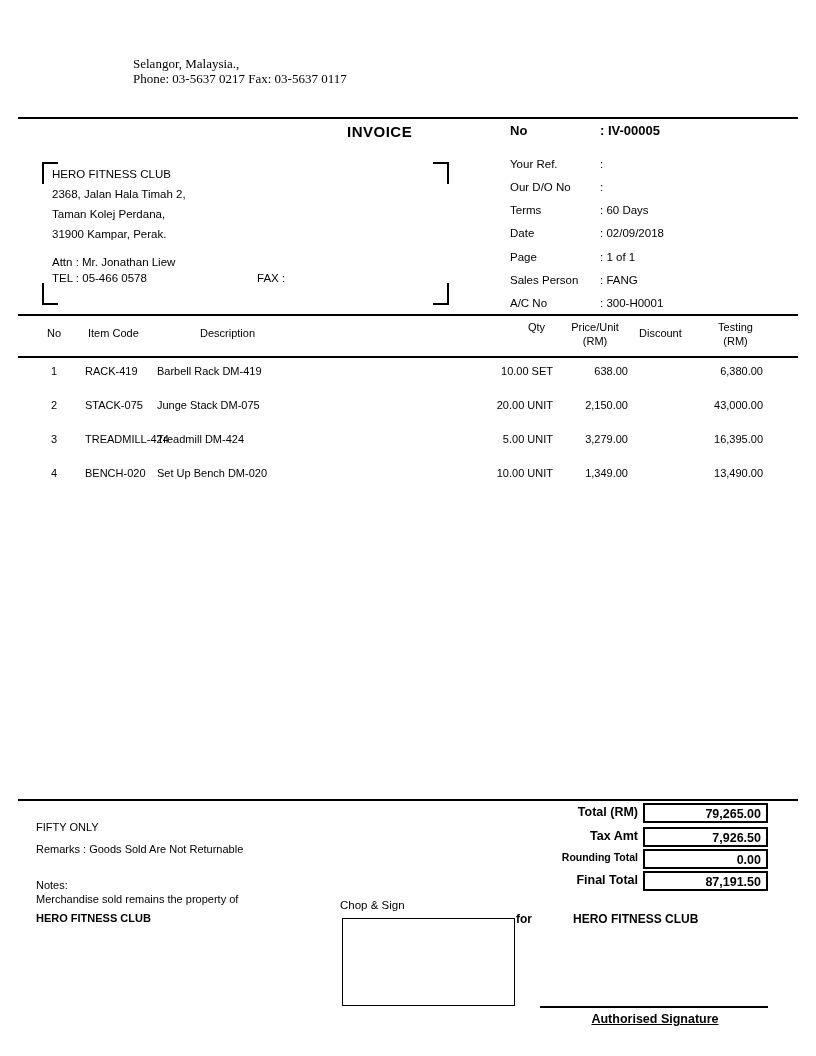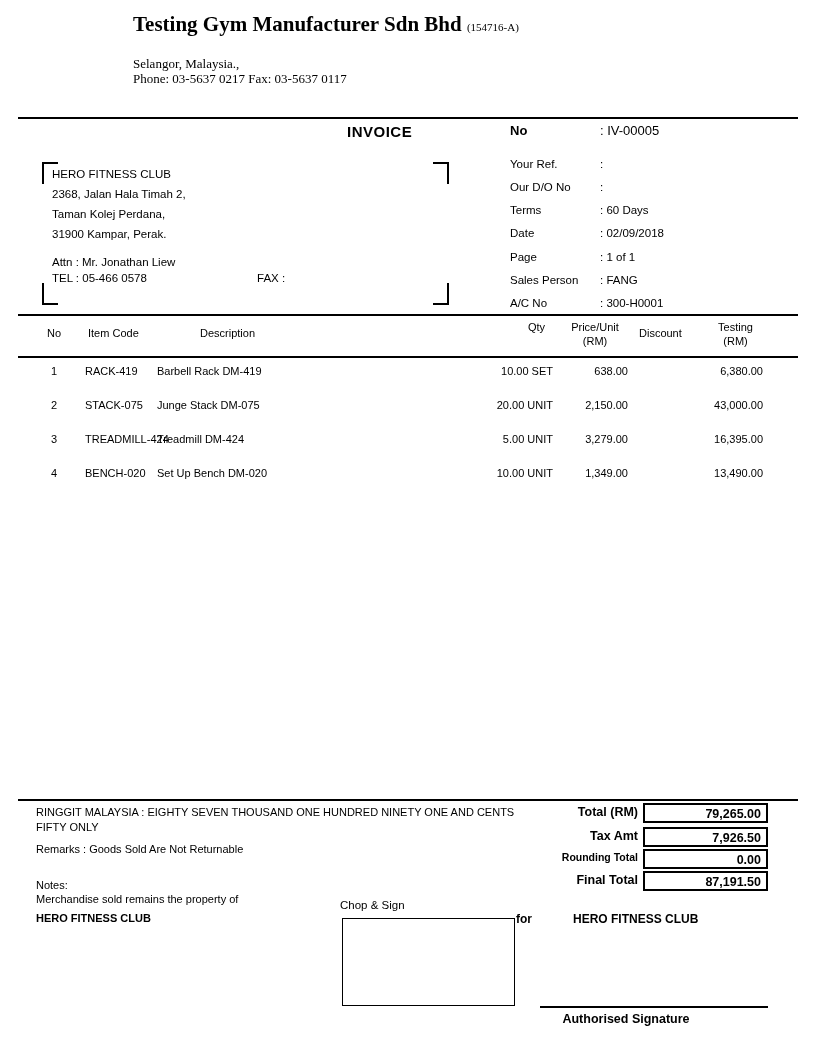--- a/index.html
+++ b/index.html
@@ -17,21 +17,21 @@
   .co-tax    { left:133px; top:86px;  font-family:"Liberation Serif", serif; font-size:13px; font-weight:bold; }
 
   .hr { position:absolute; background:#000; }
   .hr-top    { left:18px; top:117px; width:780px; height:2px; }
   .hr-tblhd1 { left:18px; top:314px; width:780px; height:2px; }
   .hr-tblhd2 { left:18px; top:356px; width:780px; height:2px; }
   .hr-bottom { left:18px; top:799px; width:780px; height:2px; }
 
   .doc-title { left:347px; top:123px; font-size:15px; font-weight:bold; letter-spacing:0.5px; }
   .no-label  { left:510px; top:123px; font-size:13px; font-weight:bold; }
-  .no-value  { left:600px; top:123px; font-size:13px; font-weight:normal; }
+  .no-value  { left:600px; top:123px; font-size:13px; font-weight:bold; }
 
   .info-label { left:510px; font-size:11.5px; white-space:nowrap; }
   .info-value { left:600px; font-size:11.5px; white-space:nowrap; }
 
   
   .mark { position:absolute; width:16px; height:22px; }
   .mark-tl { left:42px;  top:162px; border-left:2px solid #000;  border-top:2px solid #000; }
   .mark-tr { left:433px; top:162px; border-right:2px solid #000; border-top:2px solid #000; }
   .mark-bl { left:42px;  top:283px; border-left:2px solid #000;  border-bottom:2px solid #000; }
   .mark-br { left:433px; top:283px; border-right:2px solid #000; border-bottom:2px solid #000; }
@@ -72,31 +72,27 @@
   .tl-0 { top:805px; } .tl-1 { top:829px; } .tl-2 { top:851px; font-size:10.5px; } .tl-3 { top:873px; }
   .tot-box { position:absolute; left:643px; width:125px; height:20px; border:2px solid #000;
              font-size:12.5px; font-weight:bold; text-align:right; padding:2px 5px 0 0; }
   .tb-0 { top:803px; } .tb-1 { top:827px; } .tb-2 { top:849px; } .tb-3 { top:871px; }
 
   .chop-label { left:340px; top:899px; font-size:11.5px; }
   .chop-box   { left:342px; top:918px; width:173px; height:88px; border:1.5px solid #000; }
   .for-label  { left:516px; top:912px; font-size:12px; font-weight:bold; }
   .for-co     { left:573px; top:912px; font-size:12px; font-weight:bold; }
   .sig-line   { left:540px; top:1006px; width:228px; height:1.5px; background:#000; }
-  .sig-label  { left:512px; top:1012px; width:228px; text-align:center; font-size:12.5px; font-weight:bold; }
+  .sig-label  { left:541px; top:1012px; width:228px; text-align:center; font-size:12.5px; font-weight:bold;text-decoration:underline; }
 </style>
 </head>
 <body>
 
 <div class="page">
 
-  <div class="abs co-name">
-    <span>Testing Gym Manufacturer Sdn Bhd</span>
-    <span class="co-reg">(154716-A)</span>
-  </div>
   <div class="abs co-line2">Selangor, Malaysia.,</div>
   <div class="abs co-phone">Phone: 03-5637 0217   Fax: 03-5637 0117</div>
 
   <div class="hr hr-top"></div>
 
   <div class="abs doc-title">INVOICE</div>
   <div class="abs no-label">No</div>
   <div class="abs no-value">: IV-00005</div>
 
   <div class="abs info-label" style="top:158px">Your Ref.</div>
@@ -170,21 +166,20 @@
   <div class="td c-no r4">4</div>
   <div class="td c-code r4">BENCH-020</div>
   <div class="td c-desc r4">Set Up Bench DM-020</div>
   <div class="td c-qty r4">10.00 UNIT</div>
   <div class="td c-price r4">1,349.00</div>
   <div class="td c-disc r4"></div>
   <div class="td c-amt r4">13,490.00</div>
 
   <div class="hr hr-bottom"></div>
 
-  <div class="abs words1">RINGGIT MALAYSIA : EIGHTY SEVEN THOUSAND ONE HUNDRED NINETY ONE AND CENTS</div>
   <div class="abs words2">FIFTY ONLY</div>
   <div class="abs remarks">Remarks : Goods Sold Are Not Returnable</div>
   <div class="abs notes-label">Notes:</div>
   <div class="abs notes-line">Merchandise sold remains the property of</div>
   <div class="abs notes-co">HERO FITNESS CLUB</div>
 
   <div class="tot-label tl-0">Total (RM)</div>
   <div class="tot-box tb-0">79,265.00</div>
   <div class="tot-label tl-1">Tax Amt</div>
   <div class="tot-box tb-1">7,926.50</div>

